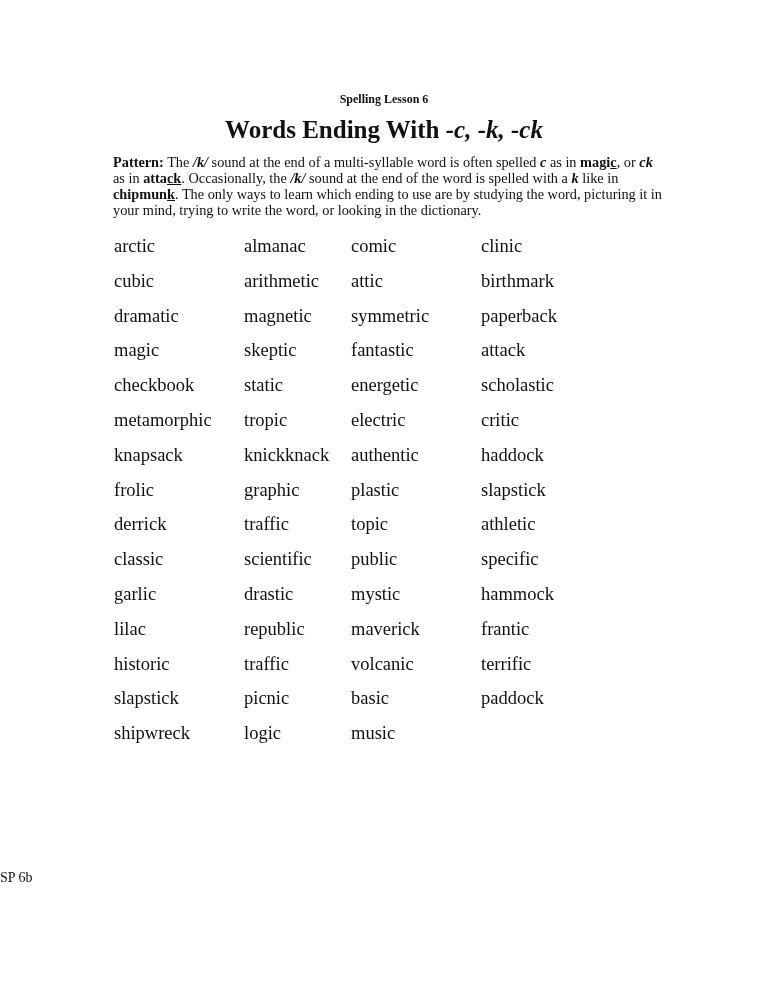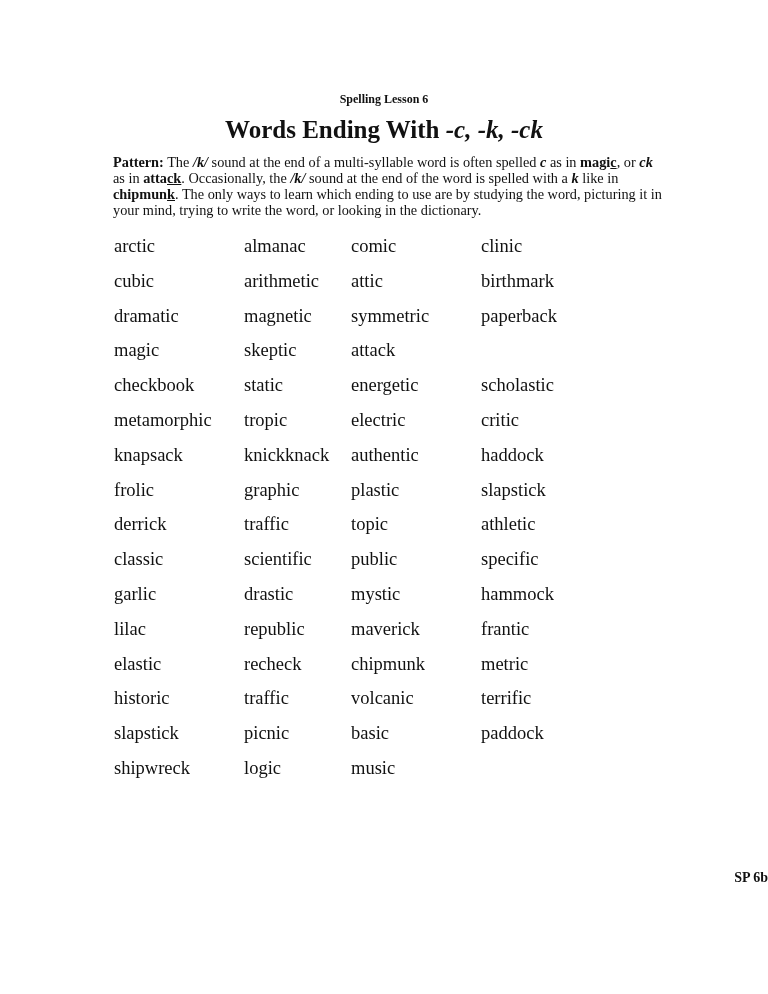--- a/index.html
+++ b/index.html
@@ -4,21 +4,21 @@
 <style>
   html, body { margin:0; padding:0; background:#fff; }
   body { width:768px; height:994px; position:relative; font-family:"Liberation Serif", "DejaVu Serif", serif; color:#111; overflow:hidden; }
   .subtitle { position:absolute; top:92px; left:0; width:768px; text-align:center; font-weight:bold; font-size:12px; }
   .title { position:absolute; top:116px; left:0; width:768px; text-align:center; font-weight:bold; font-size:25px; }
   .title i { font-style:italic;margin-top:42px; }
   .pattern { position:absolute; top:154px; left:113px; width:550px; font-size:14.3px; line-height:16px; }
   .grid { position:absolute; top:236px; left:114px; }
   .row { height:34.8px; display:flex; font-size:18.5px; }
   .c0 { width:130px; } .c1 { width:107px; } .c2 { width:130px; } .c3 { width:120px; }
-  .footer { position:absolute; top:870px; left:0; width:768px; text-align:right; font-weight:bold; font-size:14px; }
+  .footer { position:absolute; top:870px; left:0; width:768px; text-align:left; font-weight:normal; font-size:14px; }
 </style>
 </head>
 <body>
 
 <div class="subtitle">Spelling Lesson 6</div>
 <div class="title"><span>Words Ending With </span><i>-c, -k, -ck</i></div>
 
 <div class="pattern"><b>Pattern:</b><span> The </span><b><i>/k/</i></b><span> sound at the end of a multi-syllable word is often spelled </span><b><i>c</i></b><span> as in </span><b><span>magi</span><u>c</u></b><span>, or </span><b><i>ck</i></b><span> as in </span><b><span>atta</span><u>ck</u></b><span>. Occasionally, the </span><b><i>/k/</i></b><span> sound at the end of the word is spelled with a </span><b><i>k</i></b><span> like in </span><b><span>chipmun</span><u>k</u></b><span>. The only ways to learn which ending to use are by studying the word, picturing it in your mind, trying to write the word, or looking in the dictionary.</span></div>
 
 <div class="grid" id="grid">
@@ -36,20 +36,21 @@
     </div>
     <div class="row">
       <span class="c0">dramatic</span>
       <span class="c1">magnetic</span>
       <span class="c2">symmetric</span>
       <span class="c3">paperback</span>
     </div>
     <div class="row">
       <span class="c0">magic</span>
       <span class="c1">skeptic</span>
+      <span class="c2">fantastic</span>
       <span class="c3">attack</span>
     </div>
     <div class="row">
       <span class="c0">checkbook</span>
       <span class="c1">static</span>
       <span class="c2">energetic</span>
       <span class="c3">scholastic</span>
     </div>
     <div class="row">
       <span class="c0">metamorphic</span>
@@ -87,26 +88,20 @@
       <span class="c2">mystic</span>
       <span class="c3">hammock</span>
     </div>
     <div class="row">
       <span class="c0">lilac</span>
       <span class="c1">republic</span>
       <span class="c2">maverick</span>
       <span class="c3">frantic</span>
     </div>
     <div class="row">
-      <span class="c0">elastic</span>
-      <span class="c1">recheck</span>
-      <span class="c2">chipmunk</span>
-      <span class="c3">metric</span>
-    </div>
-    <div class="row">
       <span class="c0">historic</span>
       <span class="c1">traffic</span>
       <span class="c2">volcanic</span>
       <span class="c3">terrific</span>
     </div>
     <div class="row">
       <span class="c0">slapstick</span>
       <span class="c1">picnic</span>
       <span class="c2">basic</span>
       <span class="c3">paddock</span>

